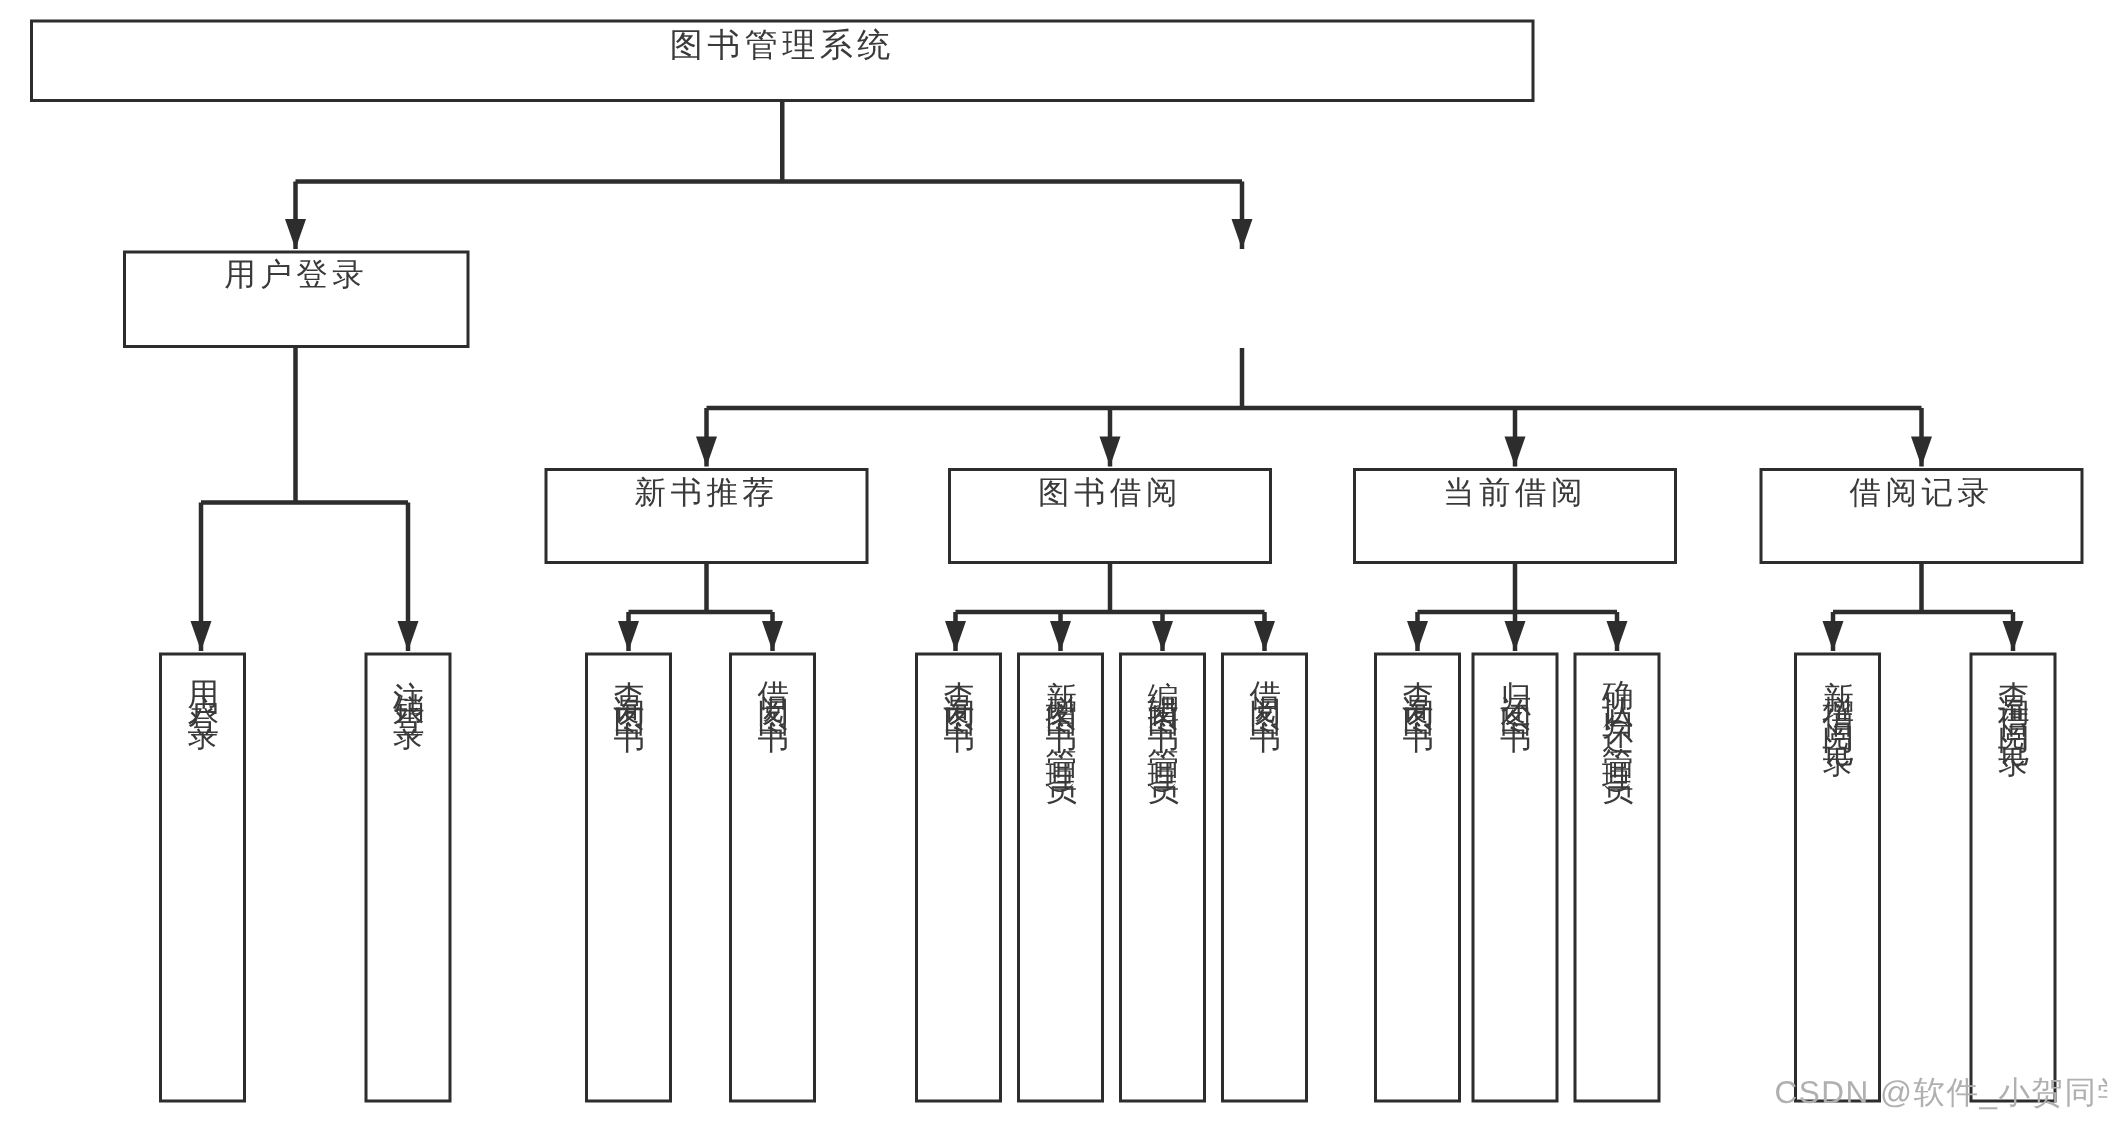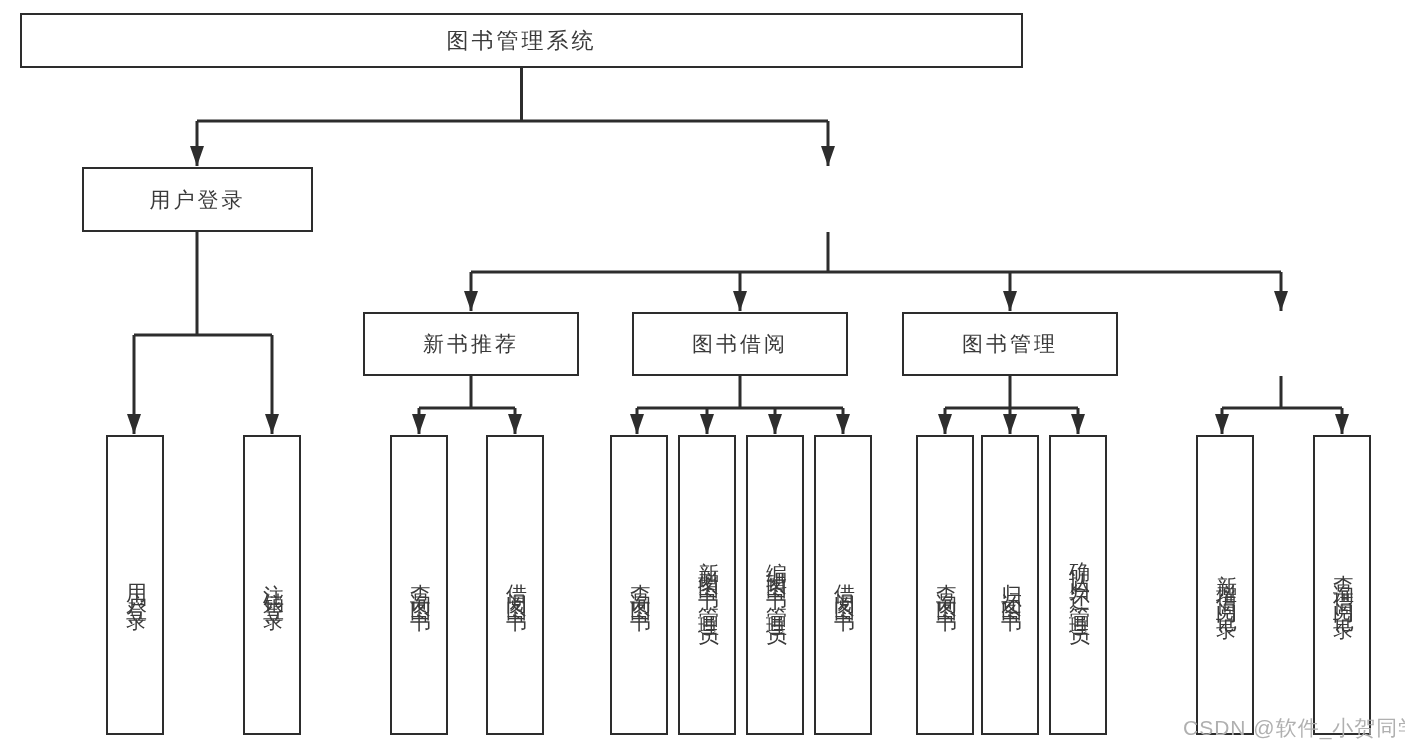--- a/index.html
+++ b/index.html
@@ -31,24 +31,23 @@
     stroke-width: 3;
     fill: none;
   }
   svg.connectors marker path { fill: var(--line); stroke: none; }
   .node {
     position: absolute;
     box-sizing: border-box;
     background: var(--background);
     border: 2.5px solid var(--border);
     display: flex;
-    align-items: center;
+    align-items: flex-start;
     justify-content: center;
     z-index: 2;
-    font-family: Liberation Mono, monospace;
   }
   .hlabel {
     font-size: 21px;
     letter-spacing: 3px;
     color: var(--text);
     white-space: nowrap;
   }
   .box-root .hlabel { font-size: 22px; }
   .vlabel {
     writing-mode: vertical-rl;
@@ -121,21 +120,24 @@
     <span class="hlabel">用户登录</span>
   </div>
 
   <div class="node lvl3" style="left:363px;">
     <span class="hlabel">新书推荐</span>
   </div>
   <div class="node lvl3" style="left:632px;">
     <span class="hlabel">图书借阅</span>
   </div>
   <div class="node lvl3" style="left:902px;">
-    <span class="hlabel">图书管理</span>
+    <span class="hlabel">当前借阅</span>
+  </div>
+  <div class="node lvl3" style="left:1173px;">
+    <span class="hlabel">借阅记录</span>
   </div>
 
   <div class="node leaf" style="left:106px;">
     <span class="vlabel">用户登录</span>
   </div>
   <div class="node leaf" style="left:243px;">
     <span class="vlabel">注销登录</span>
   </div>
 
   <div class="node leaf" style="left:390px;">

